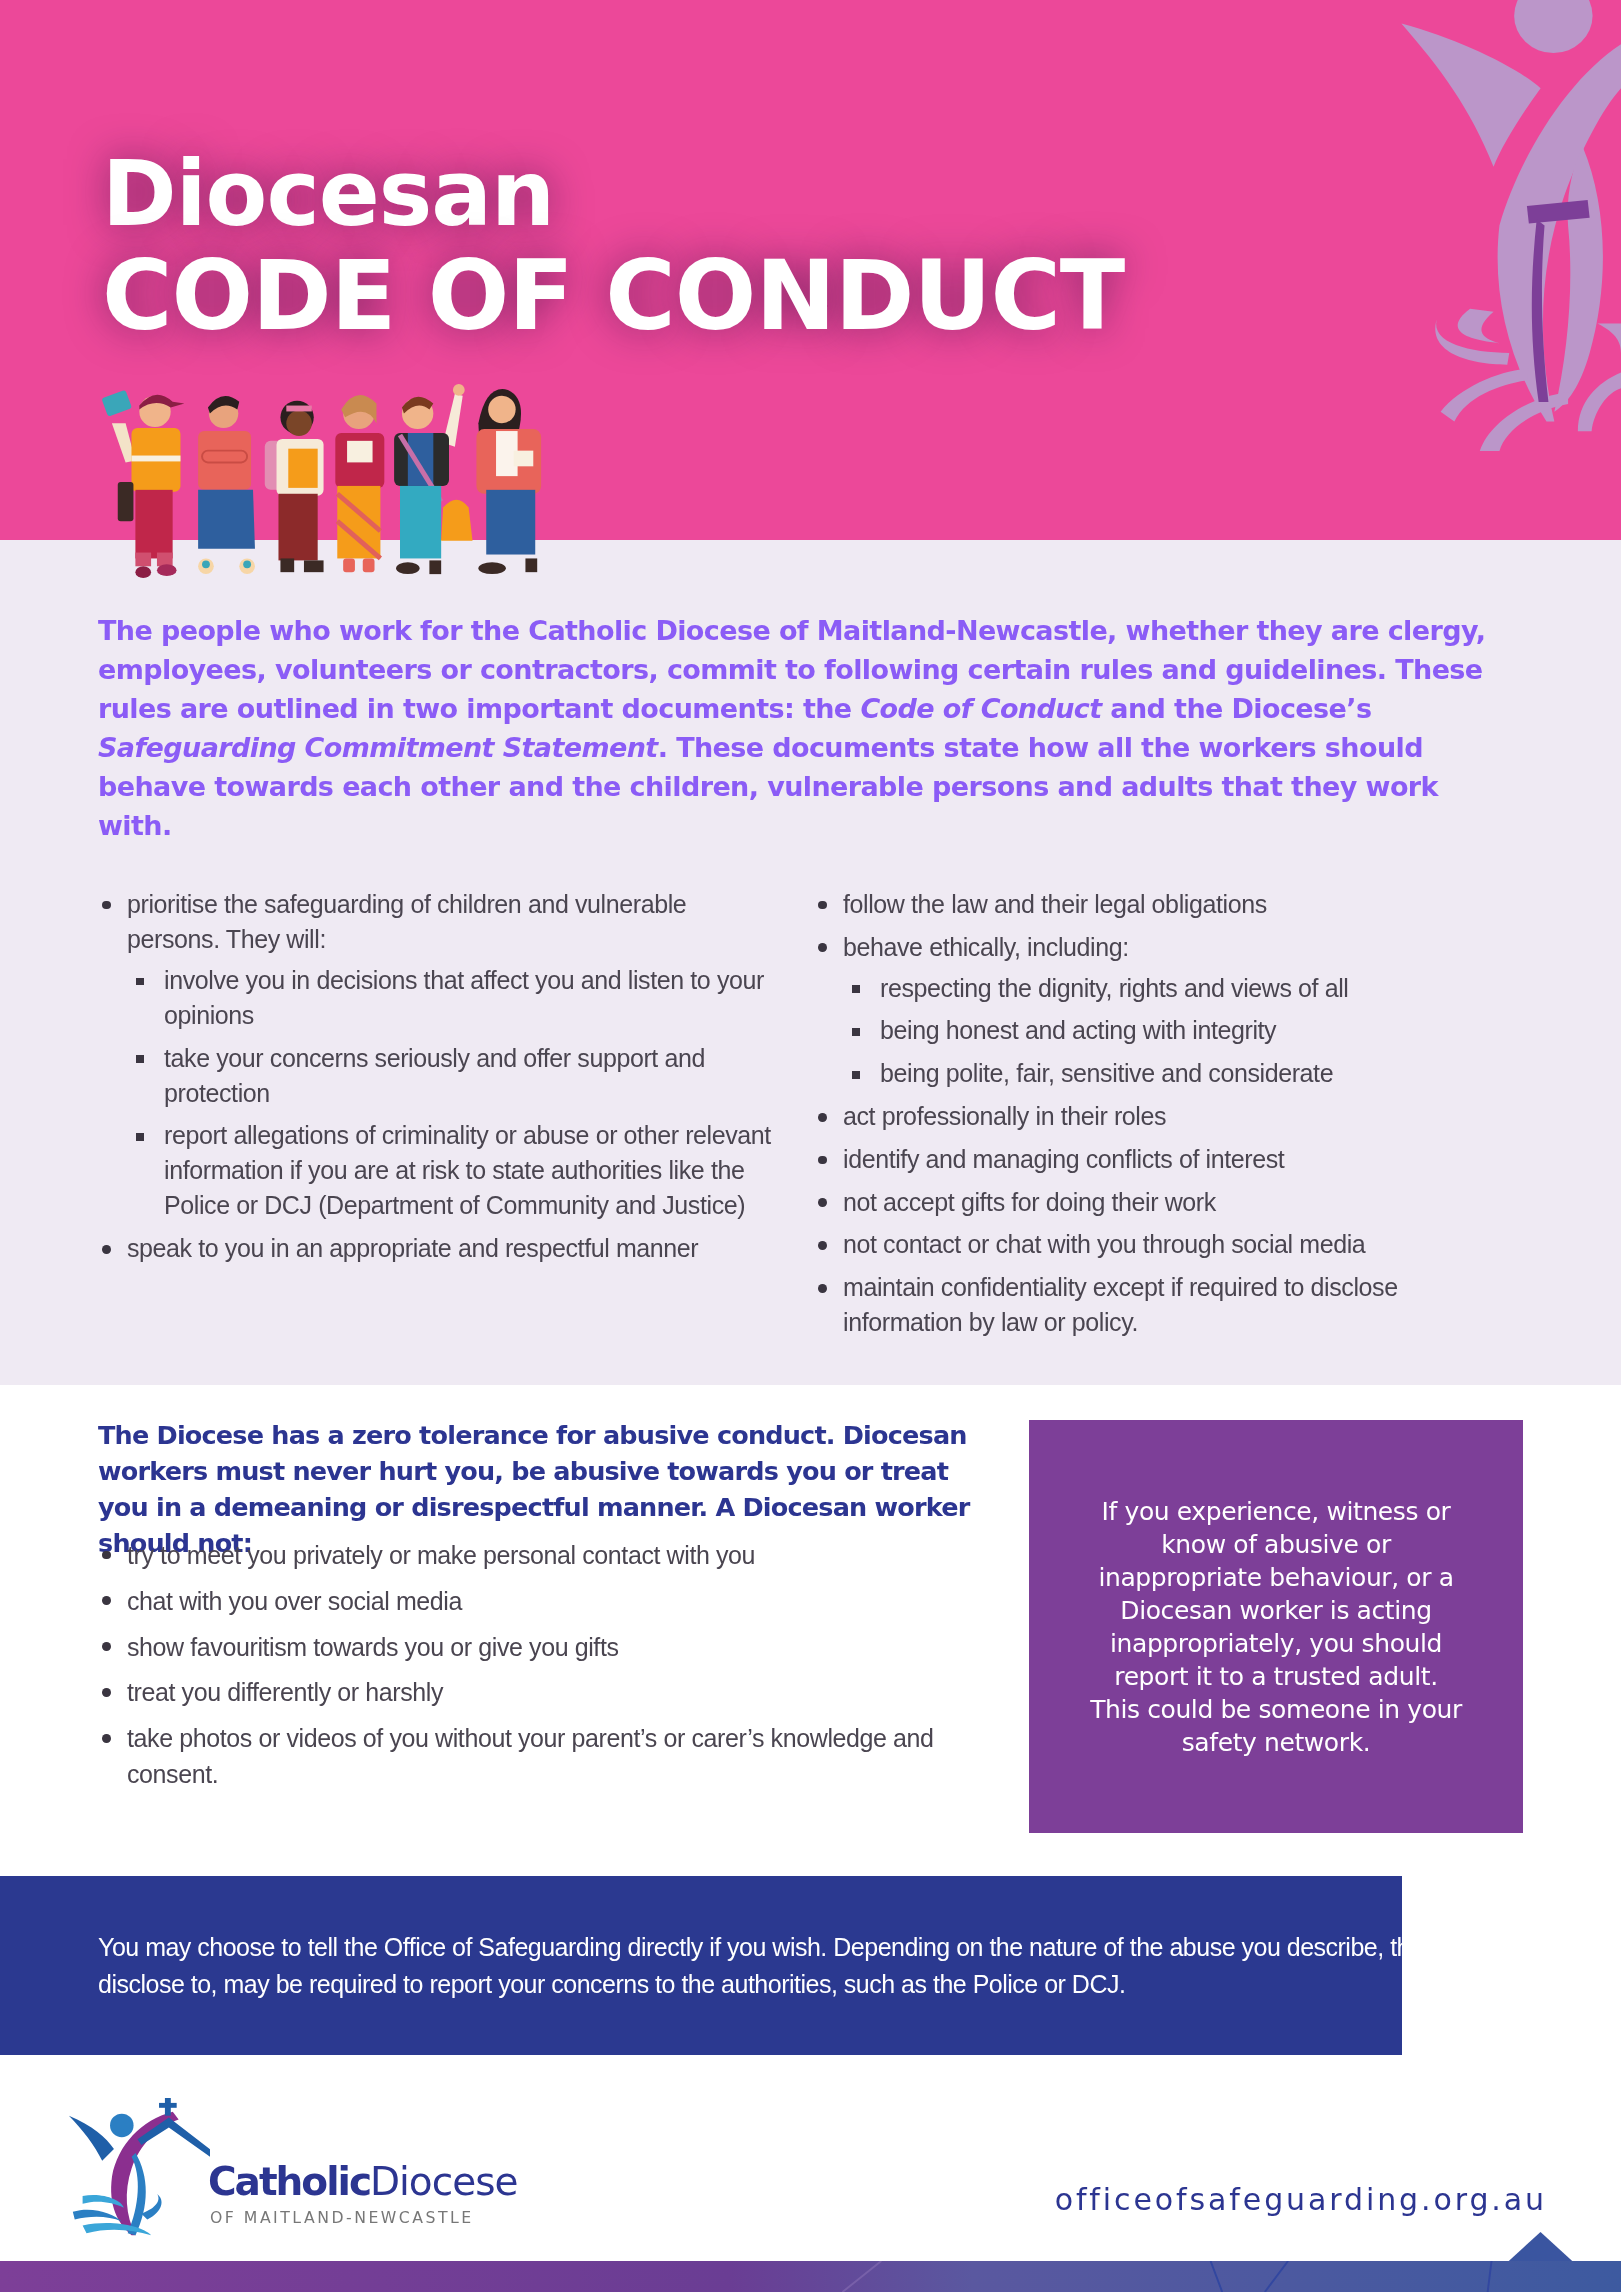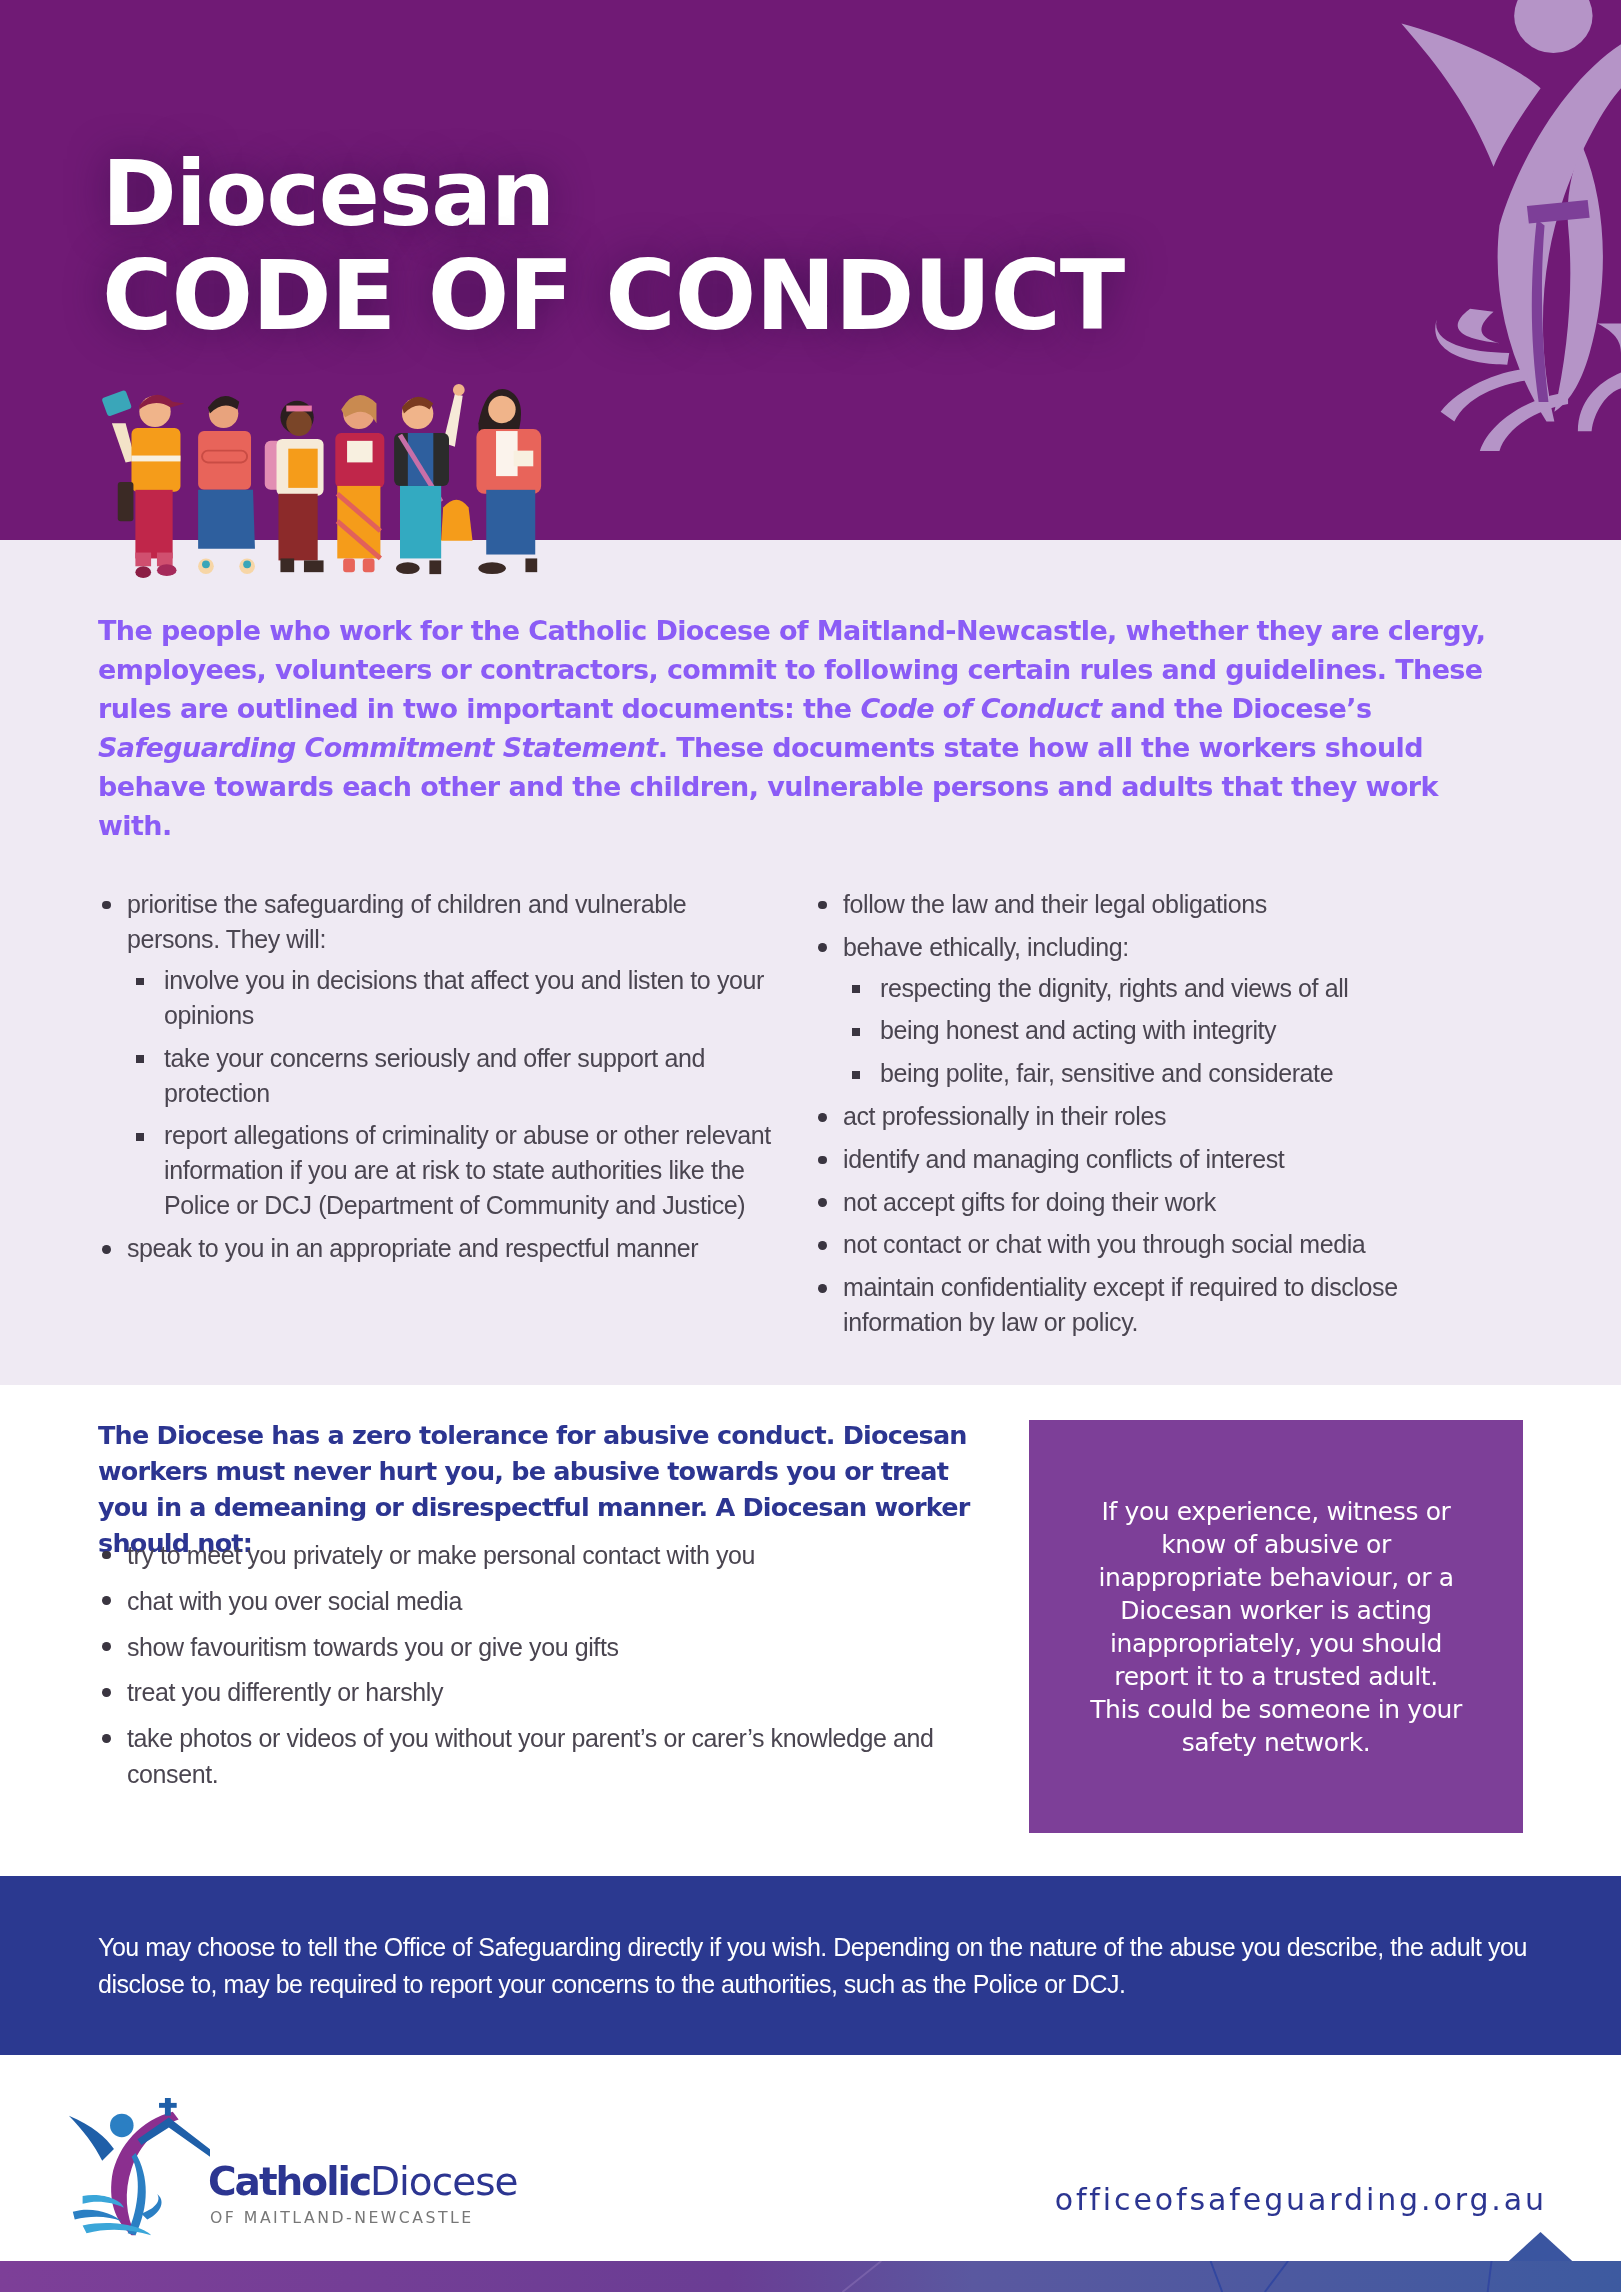--- a/index.html
+++ b/index.html
@@ -2,21 +2,21 @@
 <html><head>
 <meta charset="utf-8">
 <style>
   * { box-sizing: border-box; margin: 0; padding: 0; }
   html, body { width: 1621px; height: 2293px; background: #ffffff; overflow: hidden; }
   body { position: relative; font-family: "DejaVu Sans", sans-serif; }
 
   
   .hero {
     position: absolute; left: 0; top: 0; width: 1621px; height: 540px;
-    background: #701a75; overflow: hidden;
+    background: #ec4899; overflow: hidden;
   }
   .hero-emblem { position: absolute; right: 0; top: 0; width: 249px; height: 451px; }
   .hero-title {
     position: absolute; left: 102px; top: 145px;
     color: #ffffff; font-family: "DejaVu Sans", sans-serif; font-weight: bold;
     text-shadow: 0 0 39px rgba(40, 10, 60, 0.55);
     letter-spacing: -1px;
   }
   .hero-title .line1 { display: block; font-size: 90px; line-height: 98px; }
   .hero-title .line2 { display: block; font-size: 96px; line-height: 106px; }
@@ -68,21 +68,21 @@
   .zt-list ul.bullets > li { margin-bottom: 9.8px; }
   .callout {
     position: absolute; left: 1029px; top: 1420px; width: 494px; height: 413px;
     background: #7d3f98; color: #ffffff; display: flex; align-items: center; justify-content: center;
     text-align: center; padding: 0 57px;
   }
   .callout p { font-weight: normal; font-size: 25px; line-height: 33px; letter-spacing: -0.4px; }
 
   
   .navy-band {
-    position: absolute; left: 0; top: 1876px; width: 1621px; height: 179px;
+    position: absolute; left: 0; top: 1876px; width: 1402px; height: 179px;
     background: #2b3990;
   }
   .navy-band p {
     position: absolute; left: 98px; top: 53px; width: 1470px;
     color: #ffffff; font-family: "Liberation Sans", sans-serif; font-size: 25px; line-height: 37px;
     letter-spacing: -0.5px;
   }
 
   
   .logo { position: absolute; left: 63px; top: 2098px; width: 372px; height: 147px; }

